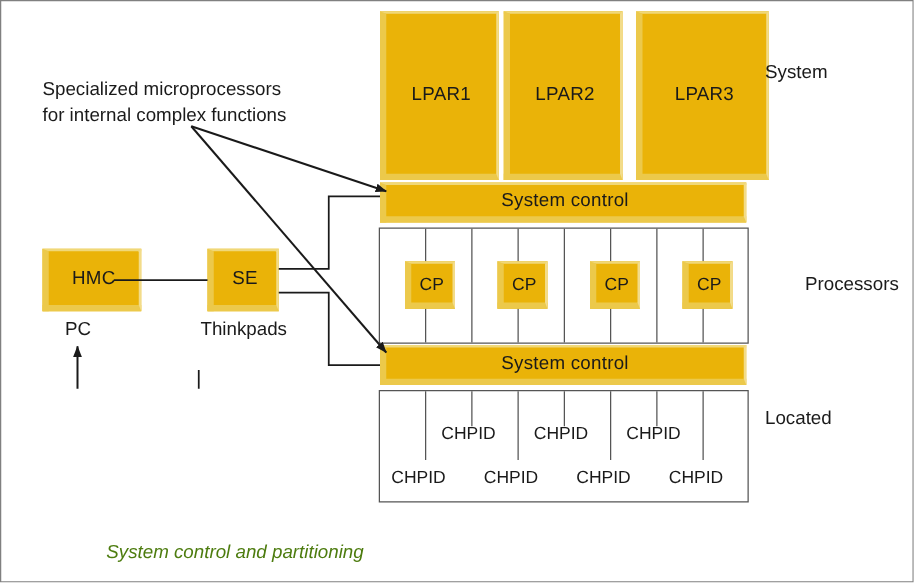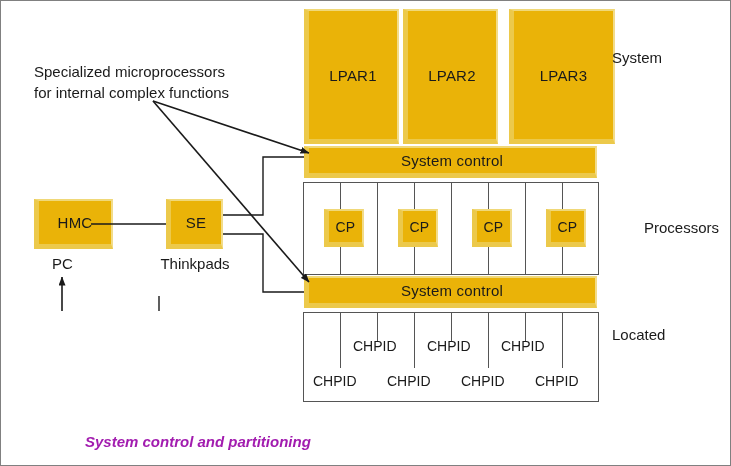--- a/index.html
+++ b/index.html
@@ -53,23 +53,22 @@
     color: #1a1a1a;
     font-size: 15px;
     line-height: 18px;
     white-space: pre;
   }
   .txt.center { text-align: center; }
   .caption {
     position: absolute;
     font-style: italic;
     font-size: 15px;
-    color: #a21caf;
+    color: #4d7c0f;
     white-space: pre;
-    font-weight: bold;
   }
 
   svg.overlay {
     position: absolute;
     left: 0;
     top: 0;
     width: 731px;
     height: 466px;
     pointer-events: none;
   }

